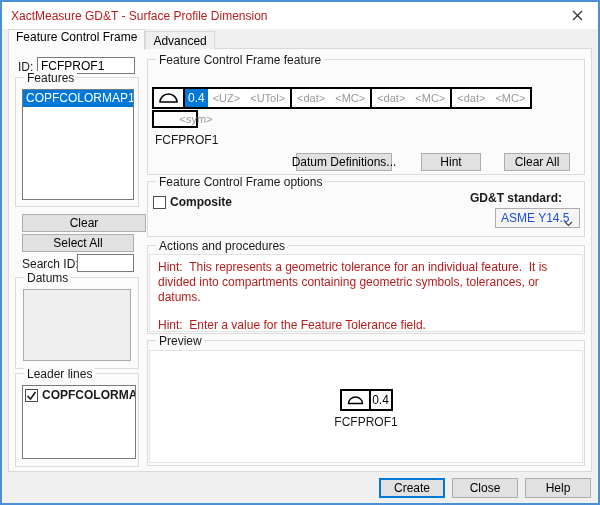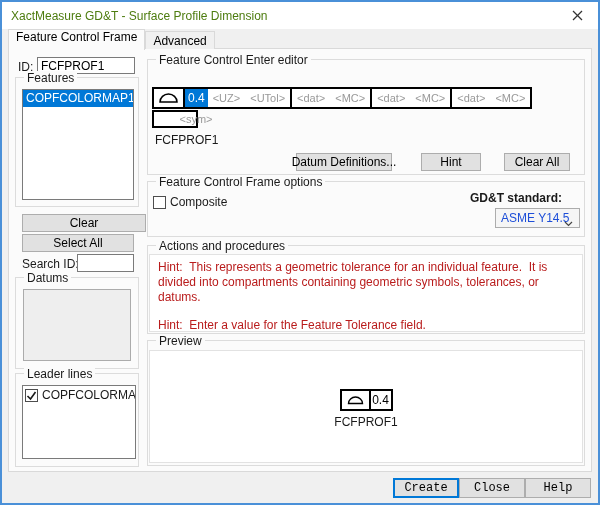--- a/index.html
+++ b/index.html
@@ -3,59 +3,59 @@
 <meta charset="utf-8">
 <style>
   * { margin:0; padding:0; box-sizing:border-box; }
   html,body { width:600px; height:505px; font-family:"Liberation Sans", sans-serif; }
   #window {
     position:relative; width:600px; height:505px;
     border:2px solid #4a90d8; background:#f0f0f0; overflow:hidden;
   }
   
   .titlebar { position:absolute; left:0; top:0; right:0; height:27px; background:#ffffff; }
-  .title-text { position:absolute; left:9px; top:7px; font-size:12px; color:#4d7c0f; white-space:nowrap; }
+  .title-text { position:absolute; left:9px; top:7px; font-size:12px; color:#b91c1c; white-space:nowrap; }
   .close-btn { position:absolute; right:0; top:0; width:42px; height:27px; display:flex; align-items:center; justify-content:center; cursor:default; }
   
   .tabstrip { position:absolute; left:6px; top:27px; display:flex; align-items:flex-end; z-index:3; }
   .tab { font-size:12px; line-height:13px; padding:3px 7px; background:#f0f0f0; border:1px solid #d9d9d9; border-bottom:none; height:18px; white-space:nowrap; }
   .tab.active { background:#fbfbfb; height:21px; padding-top:1px; margin-bottom:-1px; }
   
   .tabpage { position:absolute; left:6px; top:46px; width:584px; height:424px; background:#fbfbfb; border:1px solid #d9d9d9; z-index:2; }
   .group { position:absolute; border:1px solid #dcdcdc; background:transparent; }
   .group-label { position:absolute; top:-7px; left:8px; background:#fbfbfb; padding:0 3px; font-size:12px; color:#1a1a1a; white-space:nowrap; }
   .lbl { position:absolute; font-size:12px; color:#1a1a1a; white-space:nowrap; }
   .txtinput { position:absolute; border:1px solid #7a7a7a; background:#fff; font-size:12px; padding:0 3px; font-family:"Liberation Sans", sans-serif; color:#000; }
   .listbox { position:absolute; border:1px solid #7a7a7a; background:#fff; overflow:hidden; }
   .list-item-selected { height:17px; background:#0078d7; color:#fff; font-size:12px; line-height:17px; padding-left:3px; white-space:nowrap; }
   .disabled-box { position:absolute; border:1px solid #ababab; background:#eeeeee; }
   .btn { position:absolute; background:#e1e1e1; border:1px solid #adadad; font-size:12px; color:#000; display:flex; align-items:center; justify-content:center; white-space:nowrap; cursor:default; }
   .checkrow { position:absolute; display:flex; align-items:center; gap:4px; }
   .checkbox { width:13px; height:13px; border:1px solid #4d4d4d; background:#fff; display:flex; align-items:center; justify-content:center; flex:0 0 13px; }
-  .checkrow .cb-label { font-size:12px; color:#1a1a1a; white-space:nowrap; }
+  .checkrow .cb-label { font-size:12px; color:#1a1a1a; white-space:nowrap;font-weight:bold; }
   
   .fcf-row { position:absolute; display:flex; align-items:stretch; }
   .fcf-seg { border:2px solid #000; background:#fff; height:22px; display:flex; align-items:center; }
   .fcf-seg + .fcf-seg { margin-left:-2px; }
   .fcf-cell { font-size:11px; color:#999; padding:0 5px; white-space:nowrap; }
   .fcf-cell.sel { background:#0078d7; color:#fff; font-size:12px; padding:2px 3px; align-self:stretch; display:flex; align-items:center; }
   .fcf-symcell { display:flex; align-items:center; justify-content:center; width:33px; }
   .sym-cell { position:absolute; border:2px solid #000; background:#fff; width:38px; height:18px; display:flex; align-items:center; justify-content:center; font-size:11px; color:#999; }
   
   .combo { position:absolute; border:1px solid #acacac; background:#f5f5f5; display:flex; align-items:center; font-size:12px; color:#1d4ed8; padding-left:5px; }
   .combo .chev { position:absolute; right:6px; top:7px; }
   
   .white-panel { position:absolute; background:#ffffff; border:1px solid #e2e2e2; }
   .hint-text { font-size:12px; line-height:15px; color:#b91c1c; white-space:pre-wrap; }
   
   .pv-frame { display:flex; }
   .pv-cell { border:2px solid #000; background:#fff; height:22px; display:flex; align-items:center; justify-content:center; font-size:12px; color:#000; }
   .pv-cell + .pv-cell { margin-left:-2px; }
   
-  .footer { position:absolute; left:0; right:0; bottom:0; height:31px; display:flex; justify-content:flex-end; align-items:center; padding-right:7px; background:#f0f0f0;font-family:Liberation Mono, monospace; }
+  .footer { position:absolute; left:0; right:0; bottom:0; height:31px; display:flex; justify-content:flex-end; align-items:center; gap:7px; padding-right:7px; background:#f0f0f0; }
   .fbtn { position:static; width:66px; height:20px; }
   .fbtn.default { border:1px solid #0078d7; box-shadow: inset 0 0 0 1px #0078d7; }
 </style>
 </head>
 <body>
 
 <div id="window">
 
   <div class="titlebar">
     <div class="title-text">XactMeasure GD&amp;T - Surface Profile Dimension</div>
@@ -103,21 +103,21 @@
         <span class="checkbox">
           <svg width="11" height="11" viewBox="0 0 11 11">
             <polyline points="1.5,6 4.5,9 9.5,2" fill="none" stroke="#1a1a1a" stroke-width="1.6"></polyline>
           </svg>
         </span>
         <span class="cb-label">COPFCOLORMAP1 1</span>
       </div>
     </div>
 
     <div class="group" style="left:138px; top:10px; width:438px; height:116px;">
-      <div class="group-label">Feature Control Enter editor</div>
+      <div class="group-label">Feature Control Frame feature</div>
     </div>
 
     <div class="fcf-row" style="left:143px; top:38px;">
       <div class="fcf-seg fcf-symcell">
         <svg width="21" height="12" viewBox="0 0 21 12">
           <path d="M2 10 A 8.5 8 0 0 1 19 10 Z" fill="none" stroke="#000" stroke-width="1.5"></path>
         </svg>
       </div>
       <div class="fcf-seg">
         <span class="fcf-cell sel">0.4</span>

